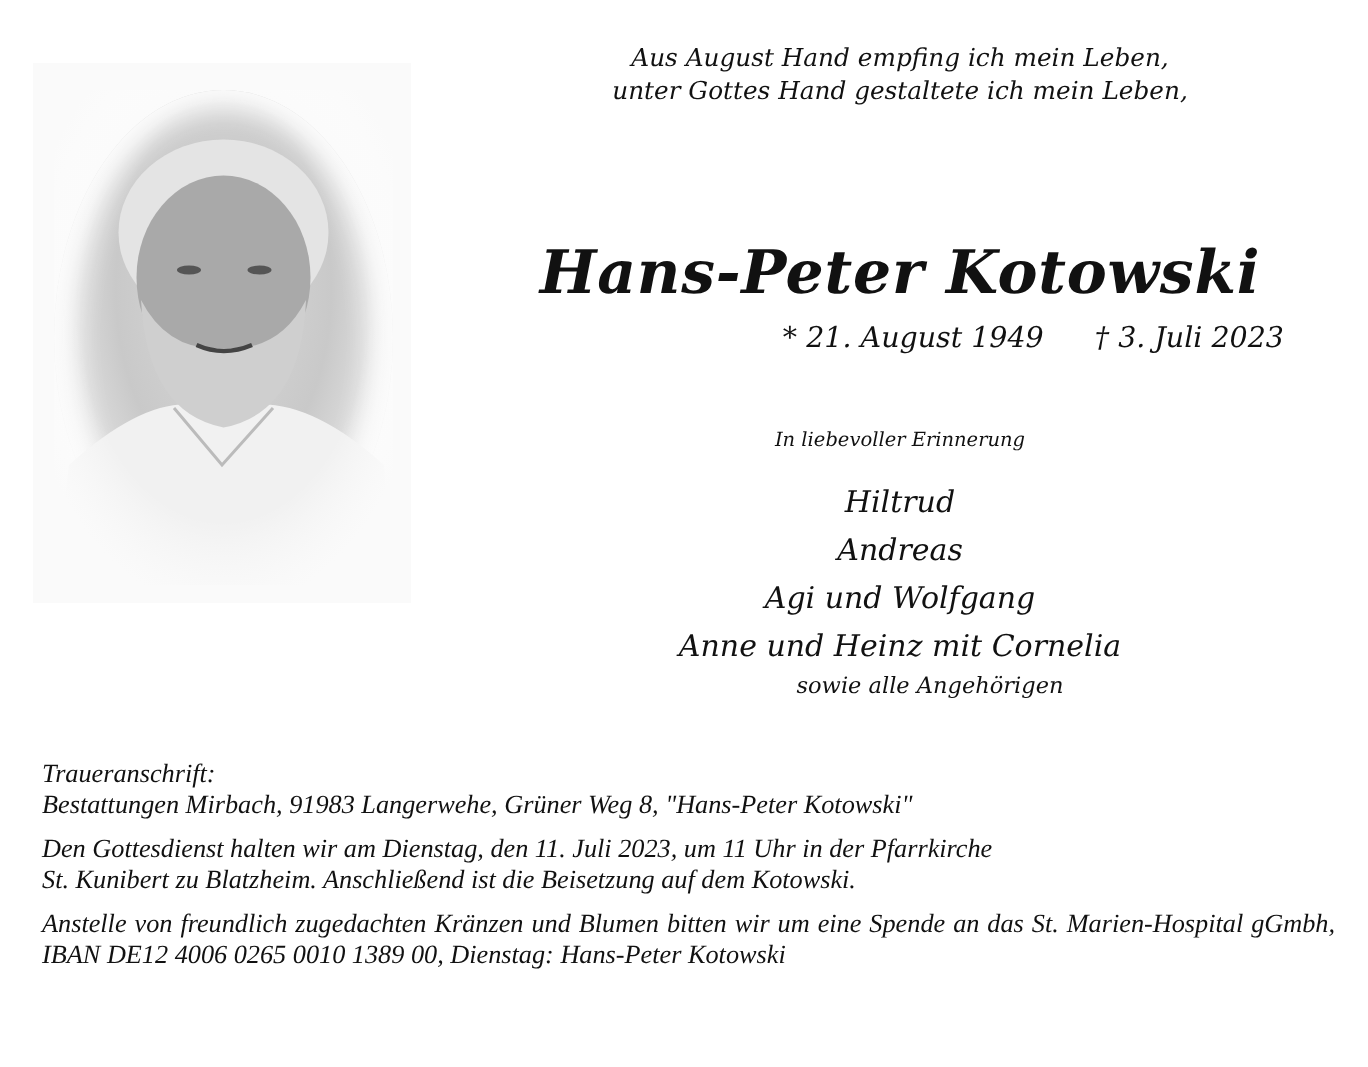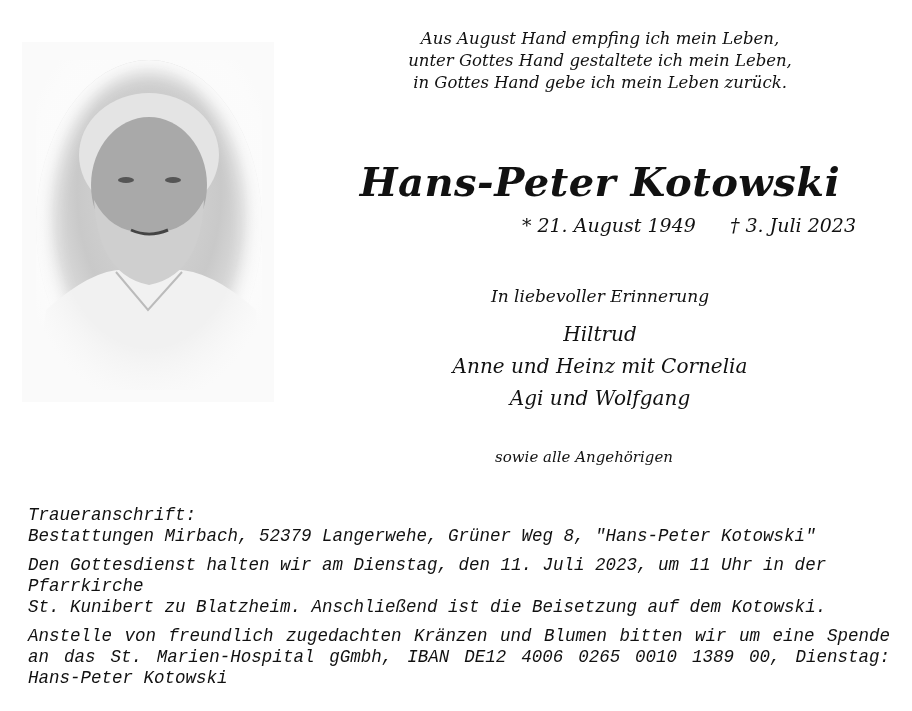--- a/index.html
+++ b/index.html
@@ -9,24 +9,24 @@
   .photo-wrap{left:22px;top:42px;width:252px;height:360px;background:#fafafa;}
   .oval{position:absolute;left:14px;top:18px;width:226px;height:330px;border-radius:50%;
         background:radial-gradient(ellipse at 50% 40%, #d9d9d9 0%, #c9c9c9 45%, #e8e8e8 75%, #fafafa 100%);
         box-shadow:0 0 18px 14px #fafafa inset;}
   .verse{left:340px;top:28px;width:520px;text-align:center;font-style:italic;
          font-size:16.5px;line-height:22px;}
   .name{left:330px;top:158px;width:540px;text-align:center;font-weight:bold;font-style:italic;
         font-size:40px;line-height:48px;letter-spacing:0.5px;}
   .dates{left:330px;top:214px;width:540px;text-align:right;font-style:italic;font-size:19px;}
   .dates span{margin:0 14px;}
-  .remember{left:380px;top:286px;width:440px;text-align:center;font-style:italic;font-size:17px;}
+  .remember{left:380px;top:286px;width:440px;text-align:center;font-style:italic;font-size:13px;}
   .family{left:380px;top:318px;width:440px;text-align:center;font-style:italic;font-size:20px;line-height:32px;}
-  .others{left:364px;top:448px;width:440px;text-align:center;font-style:italic;font-size:15px;}
-  .footer{left:28px;top:505px;width:862px;font-family:Liberation Mono, monospace;
+  .others{left:400px;top:448px;width:440px;text-align:center;font-style:italic;font-size:15px;}
+  .footer{left:28px;top:505px;width:862px;font-family:Liberation Serif, serif;
           font-style:italic;font-size:17.5px;line-height:21px;}
   .footer p{margin:0 0 8px 0;}
   .justify{text-align:justify;text-align-last:left;}
 </style>
 </head>
 <body>
 
 <div class="abs photo-wrap" title="Portrait of Hans-Peter Kotowski, grey hair and beard, white shirt, oval vignette">
   <div class="oval">
     <svg width="226" height="330" viewBox="0 0 226 330">
@@ -51,44 +51,44 @@
 
       <path d="M95 170 Q113 178 132 170" stroke="#444" stroke-width="3" fill="none"></path>
       <rect x="0" y="0" width="226" height="330" fill="url(#fade)"></rect>
     </svg>
   </div>
 </div>
 
 <div class="abs verse">
   <div>Aus August Hand empfing ich mein Leben,</div>
   <div>unter Gottes Hand gestaltete ich mein Leben,</div>
-  <div>in Gottes Hand gebe ich mein Leben zurück.</div>
 </div>
 
 <div class="abs name">Hans-Peter Kotowski</div>
 
 <div class="abs dates">
   <span>* 21. August 1949</span>
   <span>† 3. Juli 2023</span>
 </div>
 
 <div class="abs remember">In liebevoller Erinnerung</div>
 
 <div class="abs family">
   <div>Hiltrud</div>
+  <div>Andreas</div>
+  <div>Agi und Wolfgang</div>
   <div>Anne und Heinz mit Cornelia</div>
-  <div>Agi und Wolfgang</div>
 </div>
 
 <div class="abs others">sowie alle Angehörigen</div>
 
 <div class="abs footer">
   <p>
     <span>Traueranschrift:</span><br>
-    <span>Bestattungen Mirbach, 52379 Langerwehe, Grüner Weg 8, "Hans-Peter Kotowski"</span>
+    <span>Bestattungen Mirbach, 91983 Langerwehe, Grüner Weg 8, "Hans-Peter Kotowski"</span>
   </p>
   <p>
     <span>Den Gottesdienst halten wir am Dienstag, den 11. Juli 2023, um 11 Uhr in der Pfarrkirche</span><br>
     <span>St. Kunibert zu Blatzheim. Anschließend ist die Beisetzung auf dem Kotowski.</span>
   </p>
   <p class="justify">
     <span>Anstelle von freundlich zugedachten Kränzen und Blumen bitten wir um eine Spende</span>
     <span>an das St. Marien-Hospital gGmbh, IBAN DE12 4006 0265 0010 1389 00,</span>
     <span>Dienstag: Hans-Peter Kotowski</span>
   </p>

